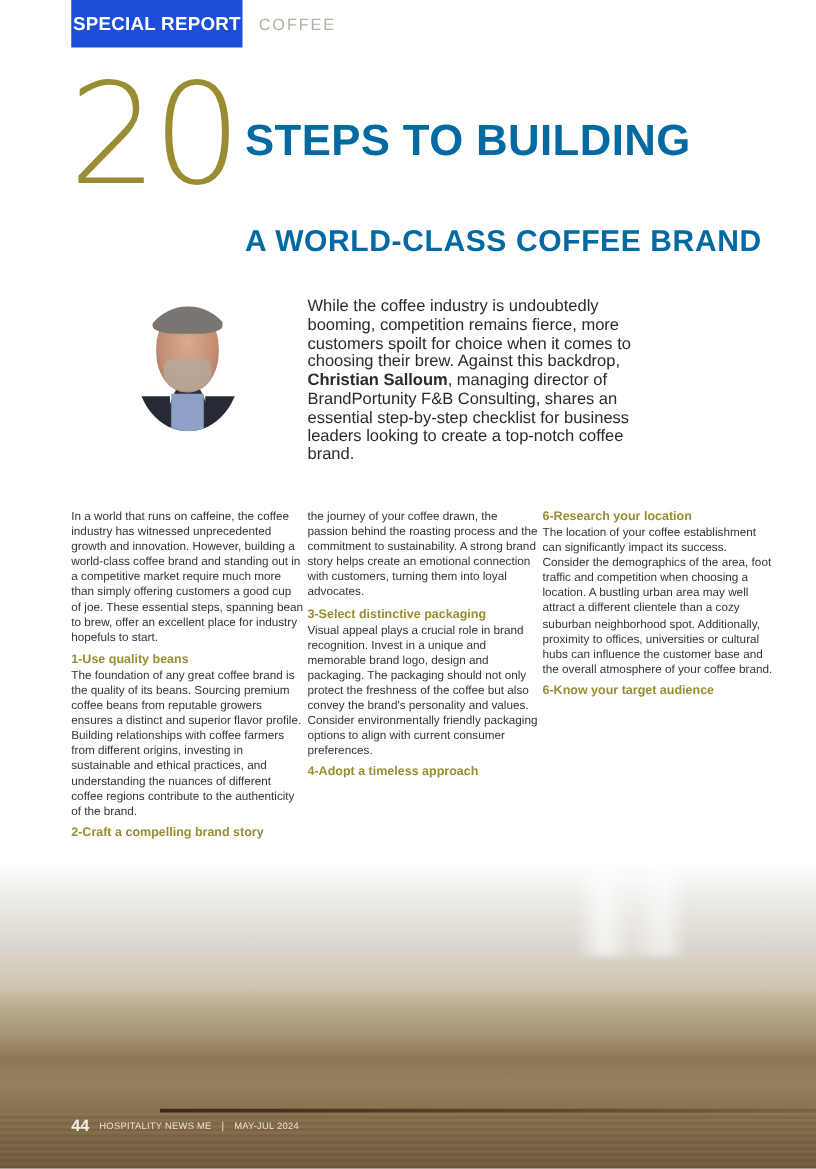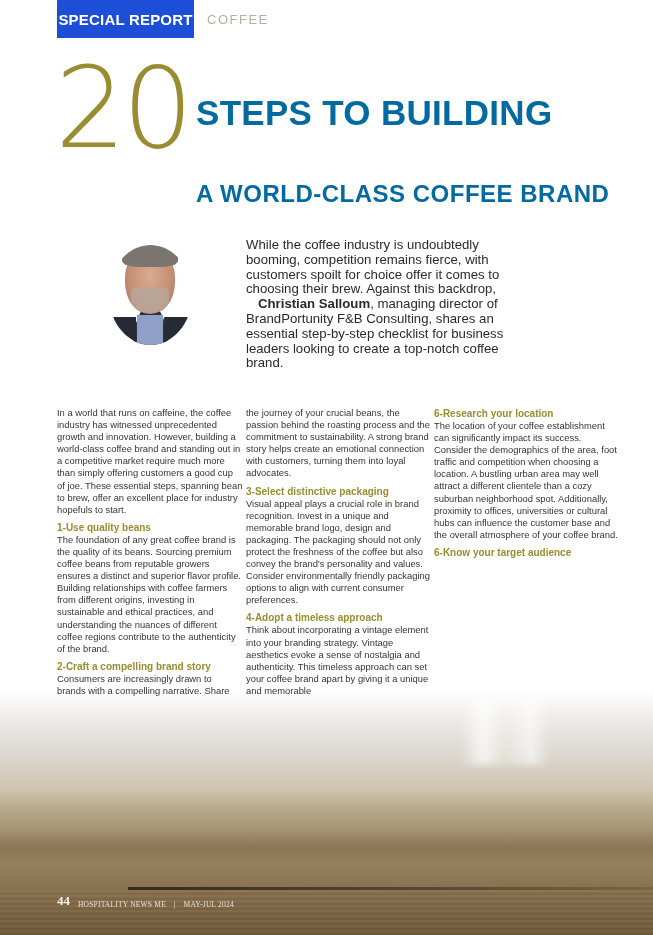--- a/index.html
+++ b/index.html
@@ -72,37 +72,36 @@
     background:#8fa0c8;
   }
   .avatar .jacket {
     position:absolute; left:0; top:72px; width:83px; height:30px;
     background:linear-gradient(90deg, #262a35 0%, #262a35 32%, rgba(0,0,0,0) 33%, rgba(0,0,0,0) 66%, #262a35 67%);
   }
   .intro {
     position:absolute; left:246px; top:238px; width:290px;
     font-size:13.2px; line-height:14.8px; color:#2a2a2a;
   }
-  .intro b { font-weight:bold;margin-left:12px; }
+  .intro b { font-weight:bold; }
   .col {
     position:absolute; top:407px; width:186px;
     font-size:9.4px; line-height:12.1px; color:#353535;
   }
   .col p { margin:0 0 5px 0; }
   .col h3 {
     margin:0; font-size:10px; line-height:13px; color:#9a8c33; font-weight:bold;
   }
   .col1 { left:57px; }
   .col2 { left:246px; }
   .col3 { left:434px; }
   .footer {
     position:absolute; left:57px; top:893px;
-    display:flex; align-items:flex-end; gap:8px;
+    display:flex; align-items:center; gap:8px;
     color:#f4f0e6;
-    font-family:Liberation Serif, serif;
   }
   .footer .page { font-weight:bold; font-size:13px; }
   .footer .pub { font-size:7.5px; letter-spacing:0.2px; opacity:0.9; }
   .footer .sep { font-size:8px; opacity:0.9; }
 </style>
 </head>
 <body>
 
 <div class="bg-table">
   <div class="haze"></div>
@@ -119,37 +118,35 @@
 
 <div class="avatar" title="Christian Salloum portrait">
   <div class="jacket"></div>
   <div class="shirt"></div>
   <div class="face"></div>
   <div class="hair"></div>
   <div class="beard"></div>
 </div>
 
 <div class="intro">
-  <span>While the coffee industry is undoubtedly booming, competition remains fierce, with customers spoilt for choice offer it comes to choosing their brew. Against this backdrop, </span><b>Christian Salloum</b><span>, managing director of BrandPortunity F&amp;B Consulting, shares an essential step-by-step checklist for business leaders looking to create a top-notch coffee brand.</span>
+  <span>While the coffee industry is undoubtedly booming, competition remains fierce, more customers spoilt for choice when it comes to choosing their brew. Against this backdrop, </span><b>Christian Salloum</b><span>, managing director of BrandPortunity F&amp;B Consulting, shares an essential step-by-step checklist for business leaders looking to create a top-notch coffee brand.</span>
 </div>
 
 <div class="col col1">
   <p>In a world that runs on caffeine, the coffee industry has witnessed unprecedented growth and innovation. However, building a world-class coffee brand and standing out in a competitive market require much more than simply offering customers a good cup of joe. These essential steps, spanning bean to brew, offer an excellent place for industry hopefuls to start.</p>
   <h3>1-Use quality beans</h3>
   <p>The foundation of any great coffee brand is the quality of its beans. Sourcing premium coffee beans from reputable growers ensures a distinct and superior flavor profile. Building relationships with coffee farmers from different origins, investing in sustainable and ethical practices, and understanding the nuances of different coffee regions contribute to the authenticity of the brand.</p>
   <h3>2-Craft a compelling brand story</h3>
-  <p>Consumers are increasingly drawn to brands with a compelling narrative. Share</p>
 </div>
 
 <div class="col col2">
-  <p>the journey of your crucial beans, the passion behind the roasting process and the commitment to sustainability. A strong brand story helps create an emotional connection with customers, turning them into loyal advocates.</p>
+  <p>the journey of your coffee drawn, the passion behind the roasting process and the commitment to sustainability. A strong brand story helps create an emotional connection with customers, turning them into loyal advocates.</p>
   <h3>3-Select distinctive packaging</h3>
   <p>Visual appeal plays a crucial role in brand recognition. Invest in a unique and memorable brand logo, design and packaging. The packaging should not only protect the freshness of the coffee but also convey the brand's personality and values. Consider environmentally friendly packaging options to align with current consumer preferences.</p>
   <h3>4-Adopt a timeless approach</h3>
-  <p>Think about incorporating a vintage element into your branding strategy. Vintage aesthetics evoke a sense of nostalgia and authenticity. This timeless approach can set your coffee brand apart by giving it a unique and memorable</p>
 </div>
 
 <div class="col col3">
   <h3>6-Research your location</h3>
   <p>The location of your coffee establishment can significantly impact its success. Consider the demographics of the area, foot traffic and competition when choosing a location. A bustling urban area may well attract a different clientele than a cozy suburban neighborhood spot. Additionally, proximity to offices, universities or cultural hubs can influence the customer base and the overall atmosphere of your coffee brand.</p>
   <h3>6-Know your target audience</h3>
 </div>
 
 <div class="footer">
   <span class="page">44</span>

